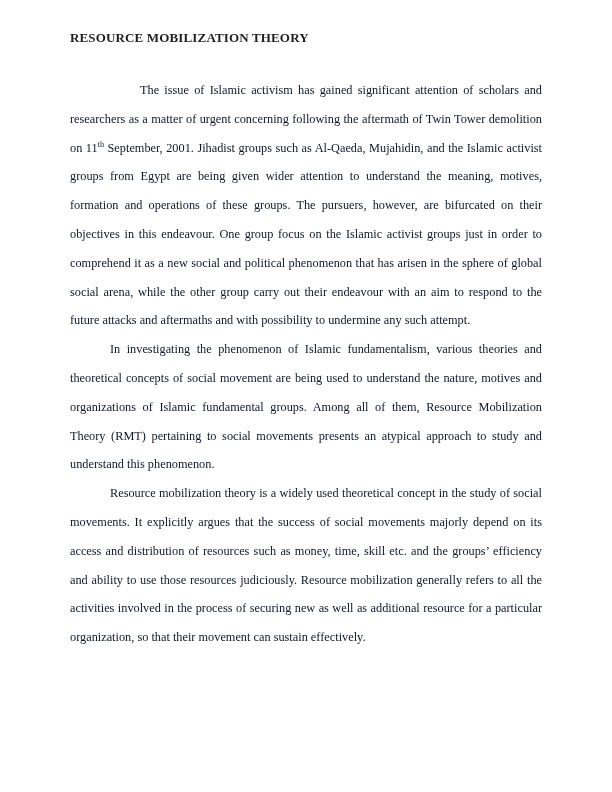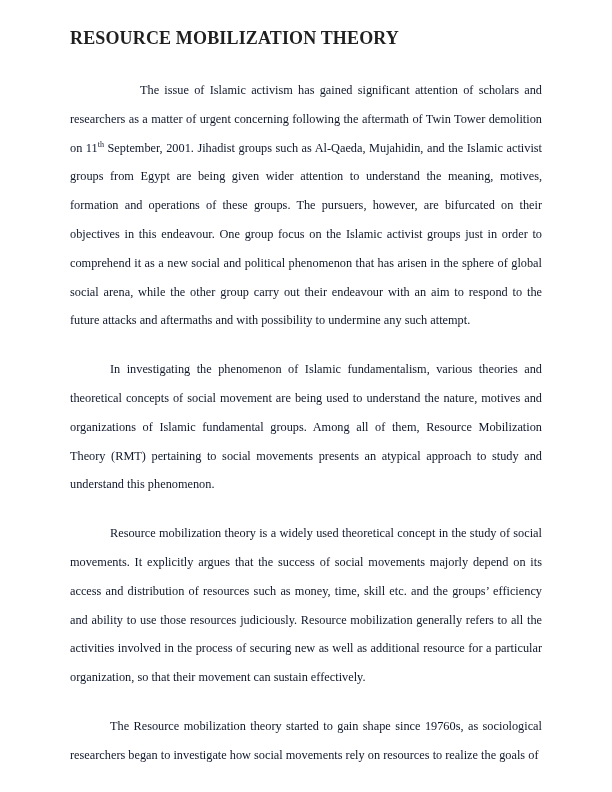--- a/index.html
+++ b/index.html
@@ -25,21 +25,21 @@
   }
 
   .page-body {
     position: absolute;
     left: 70px;
     top: 30px;
     width: 472px;
   }
 
   .doc-title {
-    font-size: 18px;
+    font-size: 13px;
     line-height: 16px;
     letter-spacing: 0.15px;
     color: #1f1f1f;
     margin: 0 0 0 0;
     white-space: nowrap;
   }
 
   .body-block {
     margin-top: 30px;
   }
@@ -49,21 +49,20 @@
     font-size: 12.3px;
     line-height: 28.8px;
     text-align: justify;
     text-justify: inter-word;
     color: #0f172a;
     hyphens: none;
     -webkit-hyphens: none;
   }
 
   p.para + p.para {
-    margin-top: 20px;
   }
 
   p.indent-deep {
     text-indent: 70px;
   }
 
   p.indent-std {
     text-indent: 40px;
   }
 
@@ -87,17 +86,16 @@
     <h1 class="doc-title">RESOURCE MOBILIZATION THEORY</h1>
 
     <div class="body-block">
 
       <p class="para indent-deep"><span>The issue of Islamic activism has gained significant attention of scholars and researchers as a matter of urgent concerning following the aftermath of Twin Tower demolition on 11</span><sup class="ordinal">th</sup><span> September, 2001. Jihadist groups such as Al-Qaeda, Mujahidin, and the Islamic activist groups from Egypt are being given wider attention to understand the meaning, motives, formation and operations of these groups. The pursuers, however, are bifurcated on their objectives in this endeavour. One group focus on the Islamic activist groups just in order to comprehend it as a new social and political phenomenon that has arisen in the sphere of global social arena, while the other group carry out their endeavour with an aim to respond to the future attacks and aftermaths and with possibility to undermine any such attempt.</span></p>
 
       <p class="para indent-std">In investigating the phenomenon of Islamic fundamentalism, various theories and theoretical concepts of social movement are being used to understand the nature, motives and organizations of Islamic fundamental groups. Among all of them, Resource Mobilization Theory (RMT) pertaining to social movements presents an atypical approach to study and understand this phenomenon.</p>
 
       <p class="para indent-std">Resource mobilization theory is a widely used theoretical concept in the study of social movements. It explicitly argues that the success of social movements majorly depend on its access and distribution of resources such as money, time, skill etc. and the groups’ efficiency and ability to use those resources judiciously. Resource mobilization generally refers to all the activities involved in the process of securing new as well as additional resource for a particular organization, so that their movement can sustain effectively.</p>
 
-      <p class="para indent-std para-last">The Resource mobilization theory started to gain shape since 19760s, as sociological researchers began to investigate how social movements rely on resources to realize the goals of</p>
 
     </div>
   </div>
 </div>
 
 </body></html>

